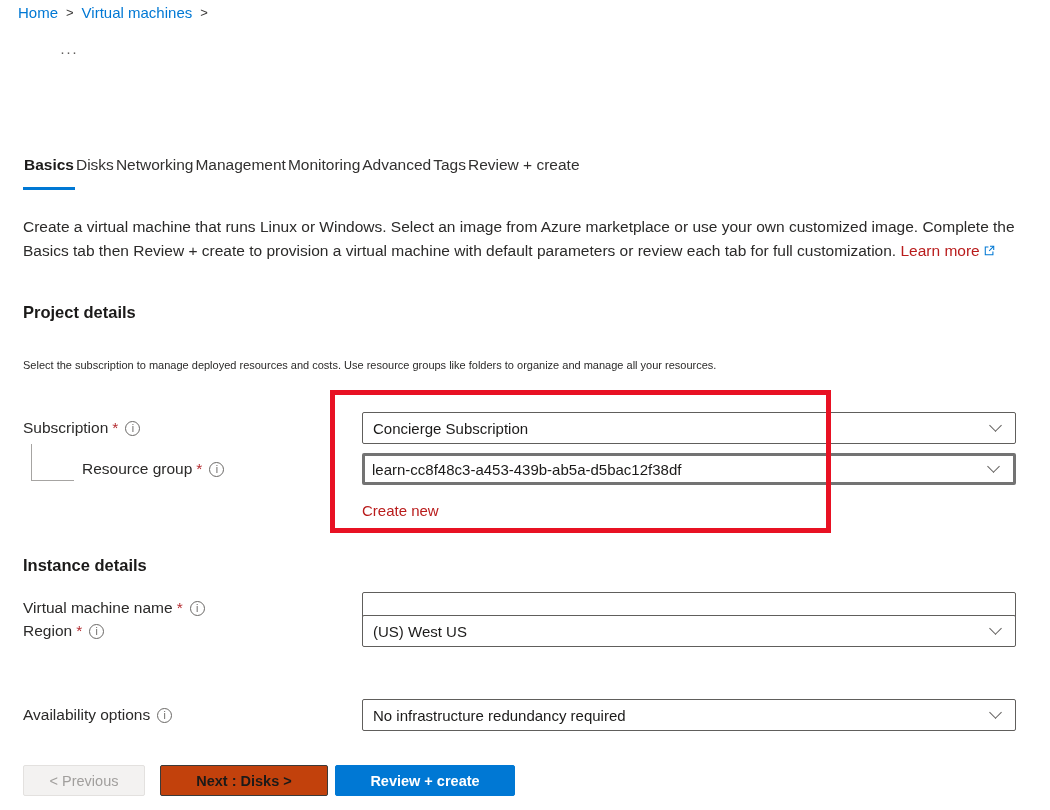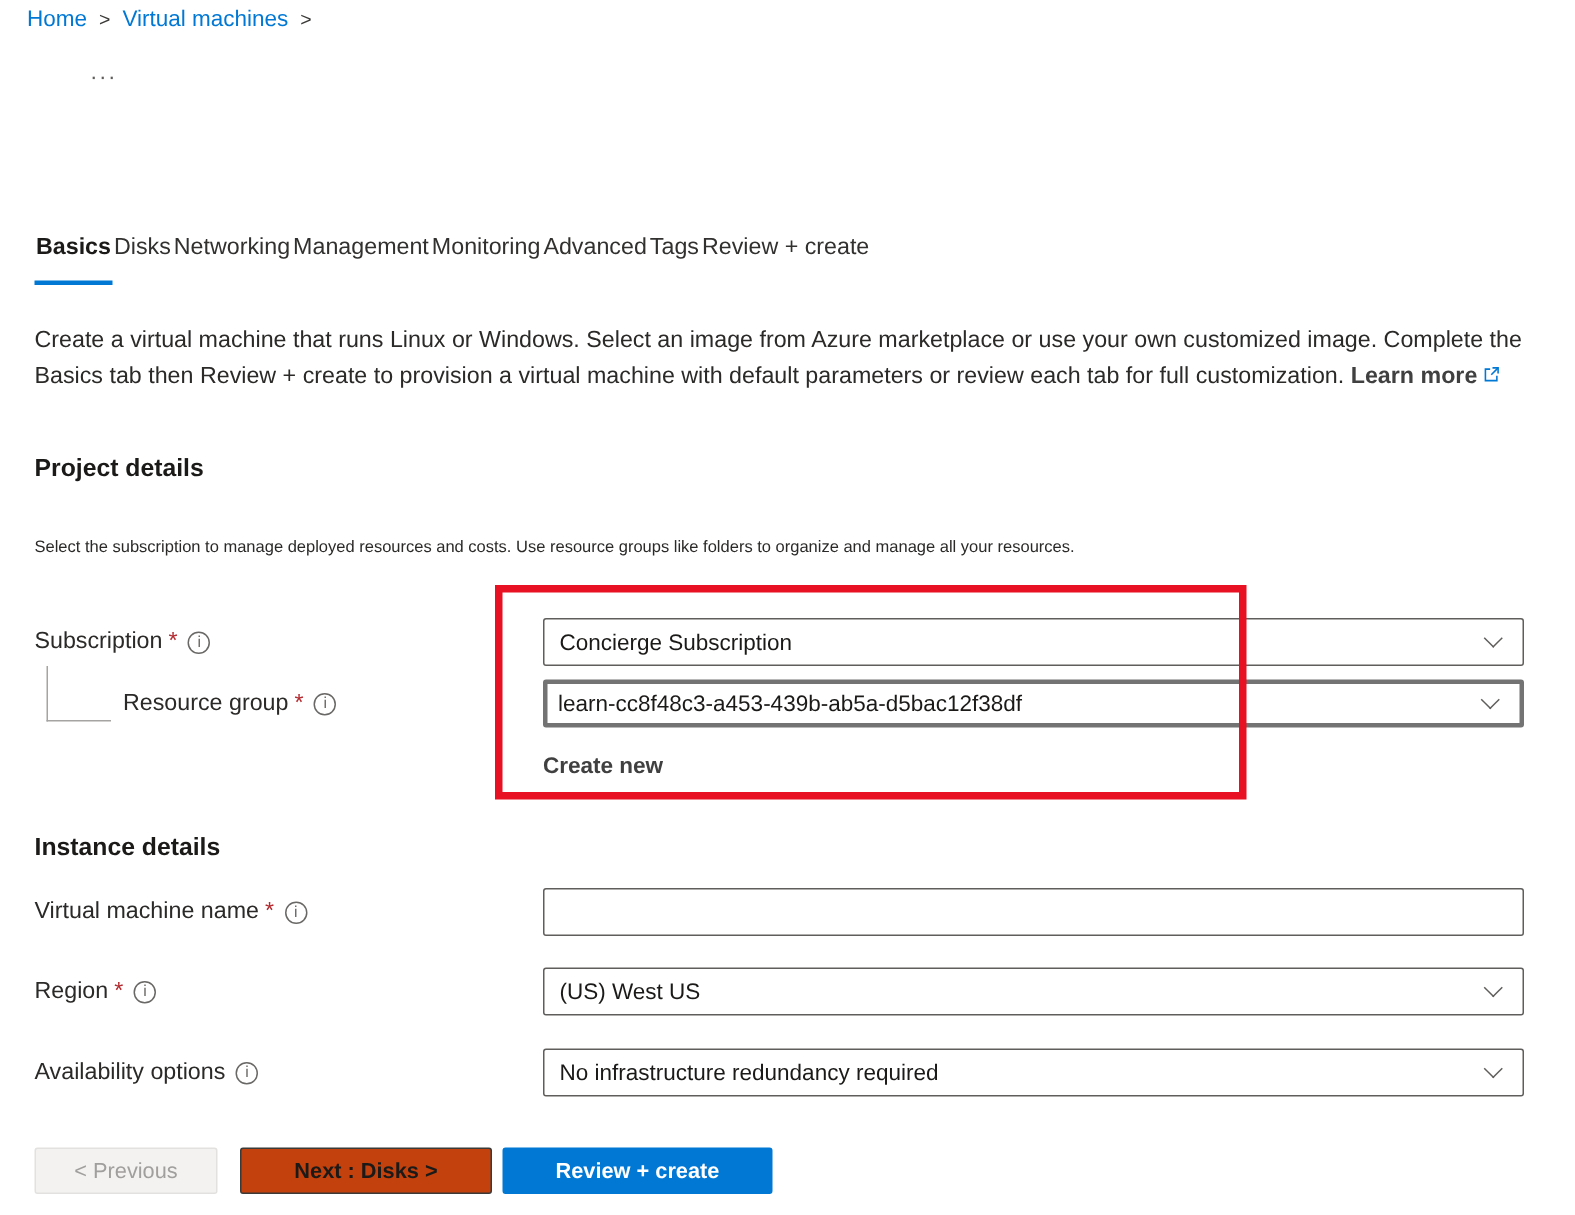--- a/index.html
+++ b/index.html
@@ -27,21 +27,21 @@
   .page-title { font-size: 29px; font-weight: 700; color: #161514; margin: 0; letter-spacing: -0.2px; }
   .more-btn { margin-left: 38px; color: #605e5c; font-size: 15px; letter-spacing: 1px; cursor: pointer; line-height: 1; padding: 4px; }
 
   
   .tabs { top: 152px; left: 23px; display: flex; font-size: 15.5px; color: #323130; }
   .tab { padding: 4px 1px 13px 1px; cursor: pointer; white-space: nowrap; }
   .tab.active { font-weight: 700; color: #1b1a19; border-bottom: 3px solid #0078d4; }
 
   
   .intro { top: 199px; left: 23px; width: 1008px; font-size: 15.5px; line-height: 24px; color: #2b2a29; }
-  .link { color: #404040; text-decoration: none; cursor: pointer; font-weight: bold; }
+  .link { color: #b91c1c; text-decoration: none; cursor: pointer; }
   .ext-icon { vertical-align: -1px; margin-left: 3px; }
 
   
   .section-heading { font-size: 16.5px; font-weight: 700; color: #1b1a19; margin: 0; }
   .proj-heading { top: 303px; left: 23px; }
   .proj-desc { top: 342px; left: 23px; width: 1002px; font-size: 11px; line-height: 24px; color: #2b2a29; }
   .inst-heading { top: 556px; left: 23px; }
 
   
   .form-row { left: 23px; width: 993px; display: flex; align-items: center; height: 32px; }
@@ -76,21 +76,21 @@
     border: 1px solid #605e5c; border-radius: 2px;
     padding: 0 10px; font-size: 15px; color: #1b1a19;
     font-family: "Liberation Sans", "DejaVu Sans", sans-serif;
     outline: none; background: #fff;
   }
 
   .row-subscription { top: 412px; }
   .row-resource-group { top: 453px; }
   .create-new { top: 502px; left: 362px; font-size: 15px; }
   .row-vm-name { top: 592px; }
-  .row-region { top: 645px; text-align: right; }
+  .row-region { top: 615px; text-align: right; }
   .row-availability { top: 699px; }
 
   
   .tree-connector {
     top: 444px; left: 31px; width: 43px; height: 37px;
     border-left: 1px solid #a6a4a2; border-bottom: 1px solid #a6a4a2;
   }
 
   
   .footer { top: 765px; left: 23px; display: flex; align-items: center; }

